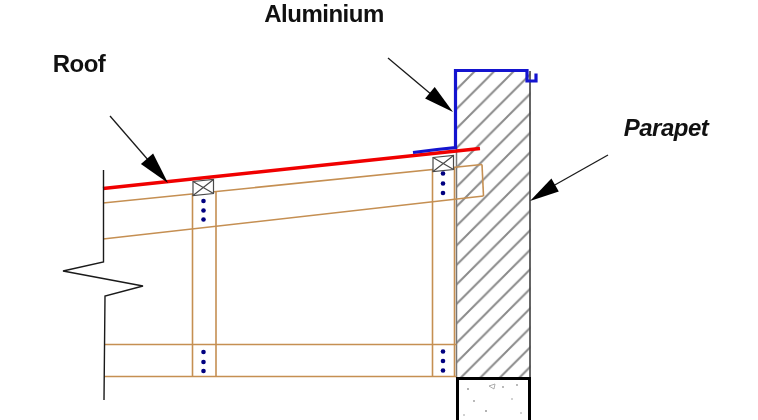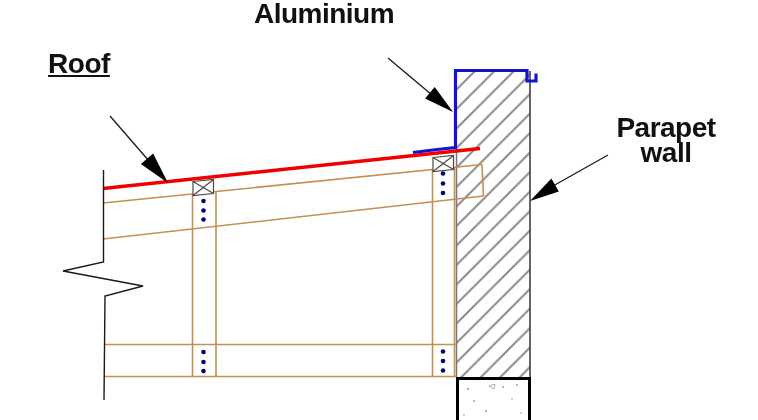--- a/index.html
+++ b/index.html
@@ -8,21 +8,21 @@
     width:758px;height:420px;
     background:#ffffff;
     overflow:hidden;
     font-family:"Liberation Sans", sans-serif;
   }
   #diagram-svg{position:absolute;left:0;top:0;}
   .callout{
     position:absolute;
     text-align:center;
     font-weight:bold;
-    font-size:28px;
+    font-size:24px;
     line-height:25px;
     letter-spacing:-0.5px;
     color:#111;
     white-space:nowrap;
   }
   .callout span{display:block;}
   
   .roof-line{stroke:var(--roof_covering,#f00000);}
   .flash-line{stroke:var(--flashing,#1414cf);}
   .timber{stroke:var(--timber,#c58f52);}
@@ -110,26 +110,25 @@
     <g>
       <line x1="110" y1="116" x2="149" y2="161" class="ink" stroke-width="1.3"></line>
       <polygon points="168,183 140.9,163.9 153.1,153.5" fill="#000000"></polygon>
       <line x1="388" y1="58" x2="432" y2="95" class="ink" stroke-width="1.3"></line>
       <polygon points="453,112 425.1,98.6 434.7,87 " fill="#000000"></polygon>
       <line x1="608" y1="155" x2="553" y2="186" class="ink" stroke-width="1.3"></line>
       <polygon points="530,201 551.4,178.6 558.8,191.6" fill="#000000"></polygon>
     </g>
   </svg>
 
-  <div class="callout" style="left:0px; top:51px; width:158px;text-decoration:underline;">
+  <div class="callout" style="left:0px; top:51px; width:158px;">
     <span>Roof</span>
   </div>
 
   <div class="callout" style="left:234px; top:1px; width:180px;">
     <span>Aluminium</span>
   </div>
 
-  <div class="callout" style="left:586px; top:115px; width:160px;">
+  <div class="callout" style="left:586px; top:115px; width:160px;font-style:italic;">
     <span>Parapet</span>
-    <span>wall</span>
   </div>
 
 </div>
 
 </body></html>

